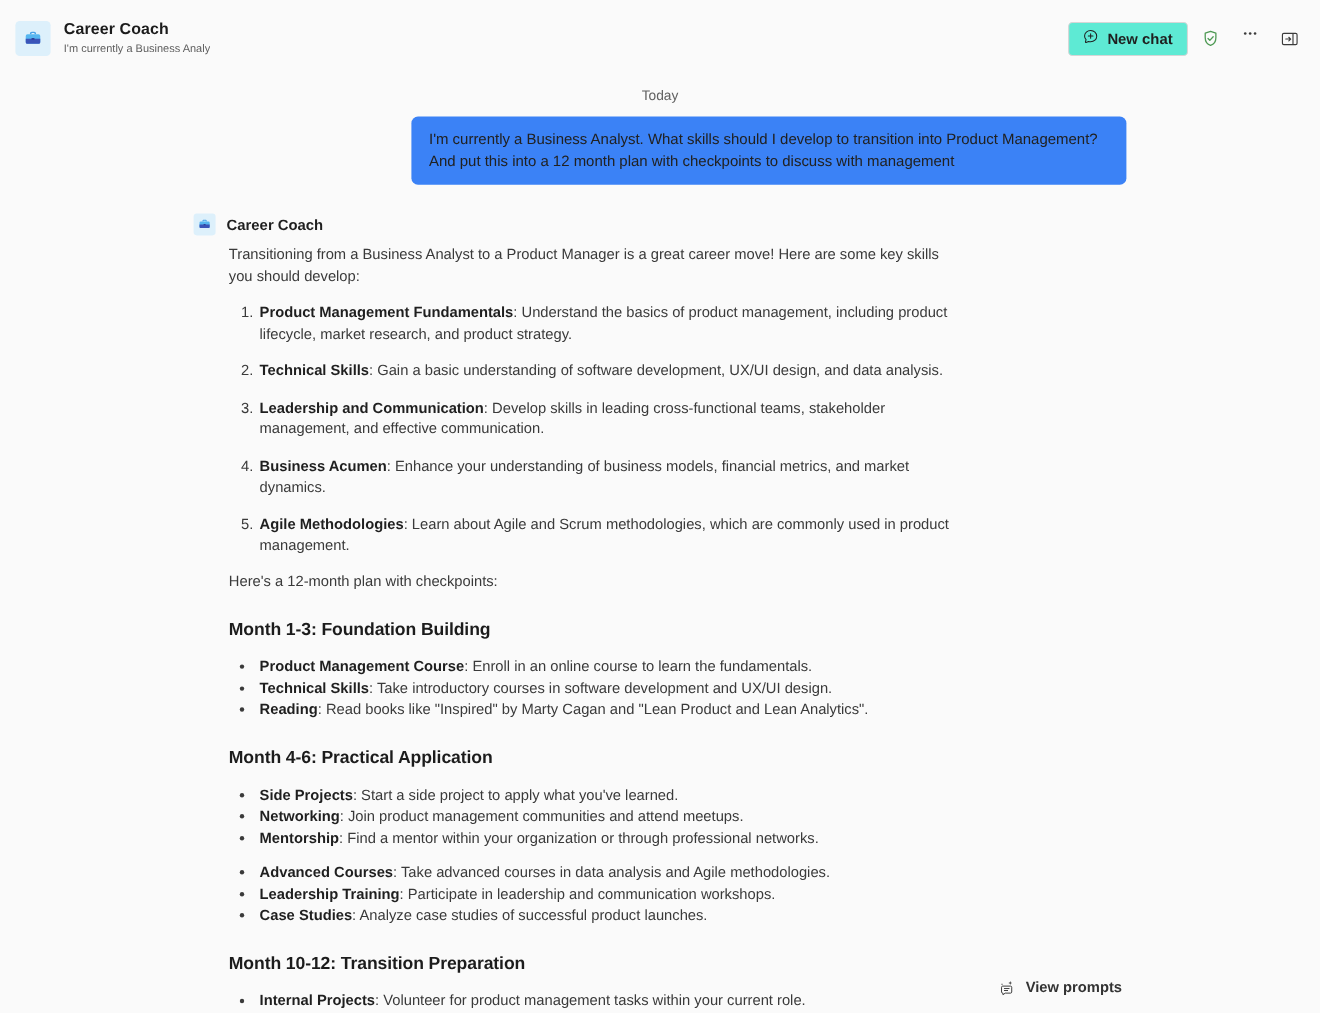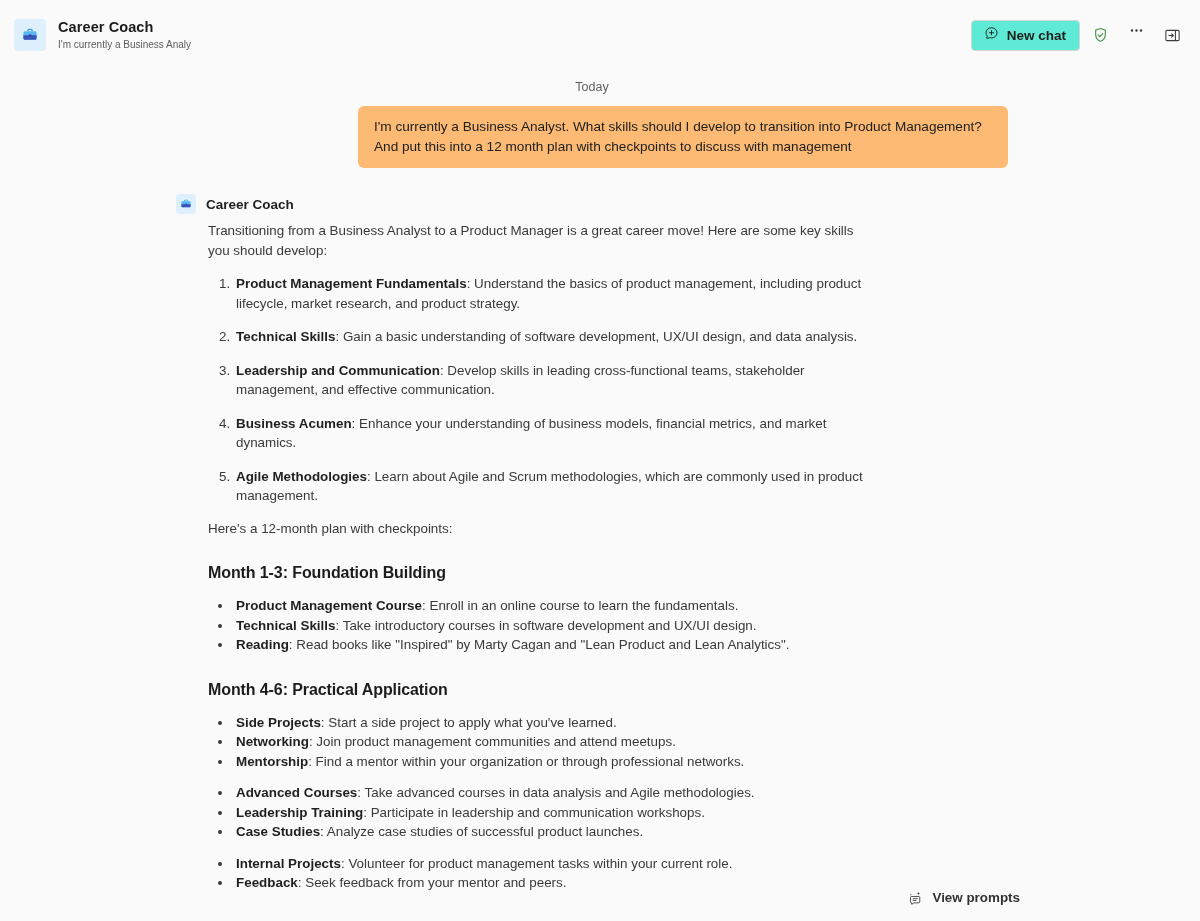--- a/index.html
+++ b/index.html
@@ -110,39 +110,39 @@
     letter-spacing: 1px;
     padding-bottom: 9px;
     color: #3b3b3b;
   }
 
   
   .chat-area {
     position: relative;
     height: 851px;
     overflow: hidden;
-    padding: 0 16px 0 0;
+    padding: 0 0 0 0;
   }
 
   .day-divider {
     text-align: center;
     font-size: 12.5px;
     color: #616161;
     padding: 10px 0 12px 0;
   }
 
   .msg-row-user {
     display: flex;
     justify-content: flex-end;
     padding: 0 176px 0 0;
   }
 
   .user-bubble {
     max-width: 650px;
-    background: #fdba74;
+    background: #3b82f6;
     border-radius: 6px;
     padding: 11px 16px 12px 16px;
     font-size: 13.6px;
     line-height: 19.5px;
     color: #212121;
   }
 
   .msg-row-bot {
     padding: 26px 0 0 176px;
   }
@@ -346,20 +346,21 @@
           <ul>
             <li><span class="term">Side Projects</span><span>: Start a side project to apply what you've learned.</span></li>
             <li><span class="term">Networking</span><span>: Join product management communities and attend meetups.</span></li>
             <li><span class="term">Mentorship</span><span>: Find a mentor within your organization or through professional networks.</span></li>
           </ul>
           <ul>
             <li><span class="term">Advanced Courses</span><span>: Take advanced courses in data analysis and Agile methodologies.</span></li>
             <li><span class="term">Leadership Training</span><span>: Participate in leadership and communication workshops.</span></li>
             <li><span class="term">Case Studies</span><span>: Analyze case studies of successful product launches.</span></li>
           </ul>
+          <h3>Month 10-12: Transition Preparation</h3>
           <ul>
             <li><span class="term">Internal Projects</span><span>: Volunteer for product management tasks within your current role.</span></li>
             <li><span class="term">Feedback</span><span>: Seek feedback from your mentor and peers.</span></li>
           </ul>
         </div>
 
     </div>
   </div>
 
   <div class="chat-footer">

